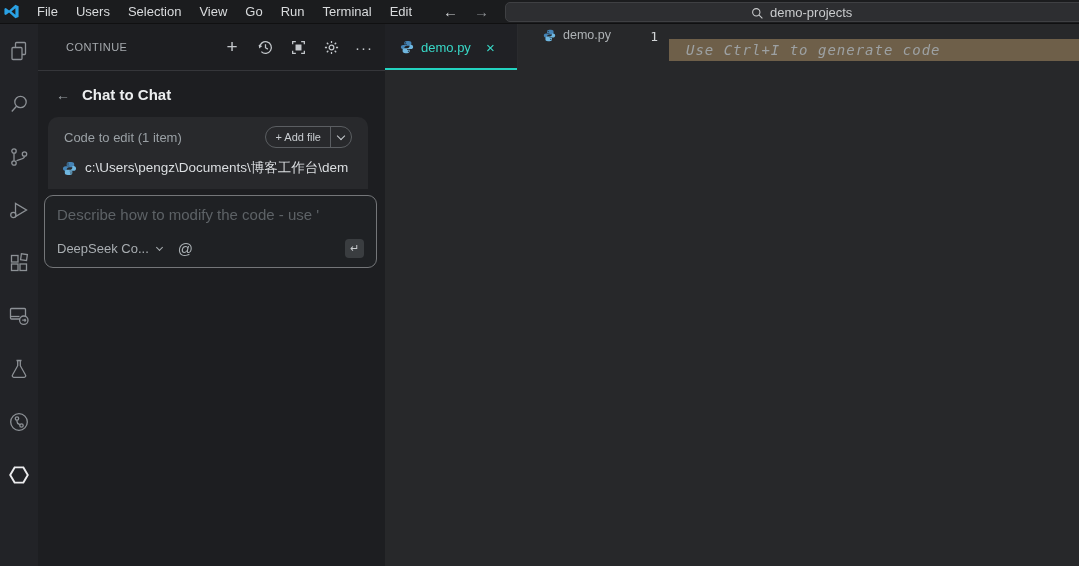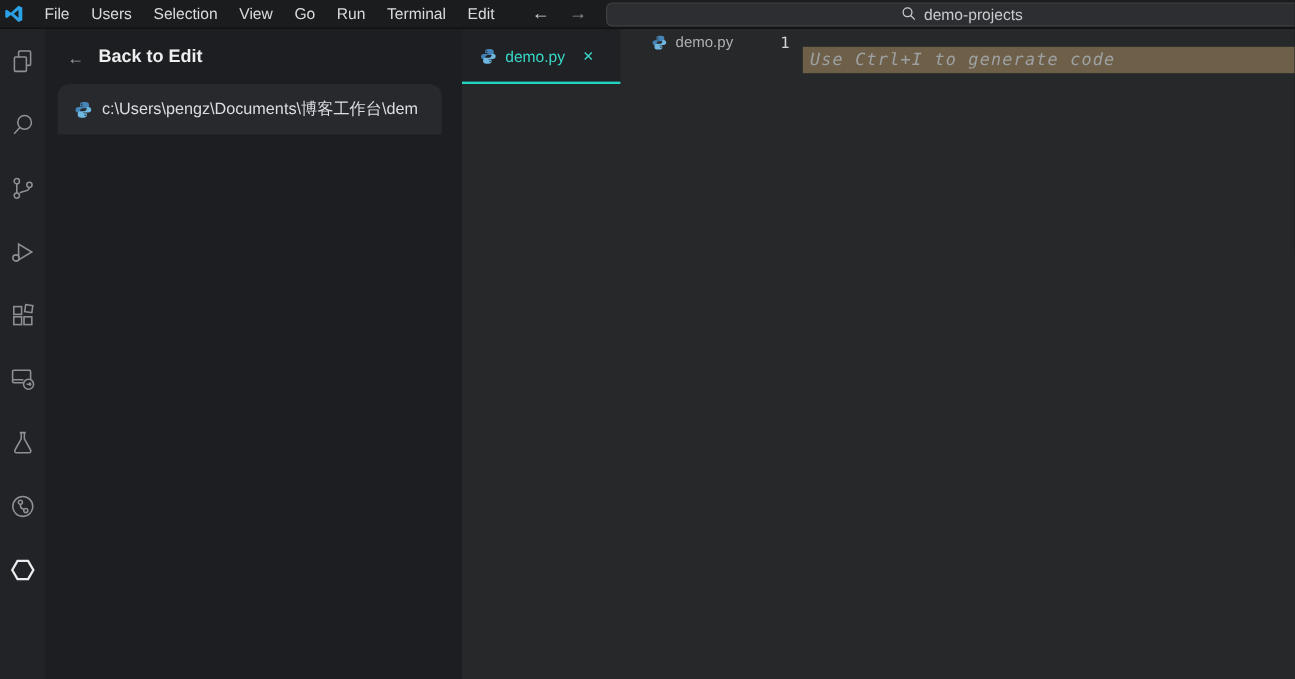--- a/index.html
+++ b/index.html
@@ -10,21 +10,21 @@
   .titlebar { height:24px; background:#1b1c1e; display:flex; align-items:center;
               position:relative; overflow:hidden; border-bottom:1px solid #101011; }
   .vscode-logo { width:17px; height:17px; margin:0 8px 0 3px; flex:0 0 auto; }
   .menu-item { padding:0 9px; font-size:13px; color:#d9dbdd; line-height:24px; cursor:default; }
   .nav-arrow { font-size:15px; color:#cfd1d3; padding:0 8px; }
   .nav-arrow.fwd { color:#8b8e92; }
   .nav-back-group { margin-left:14px; display:flex; }
   .search-box { position:absolute; left:505px; top:2px; height:20px; width:640px;
                 background:#2d2e31; border:1px solid #3f4043; border-radius:5px;
                 display:flex; align-items:center; color:#c9cbcd; font-size:13px; }
-  .search-inner { display:flex; align-items:flex-start; gap:6px; margin-left:245px; }
+  .search-inner { display:flex; align-items:flex-end; gap:6px; margin-left:245px; }
   .search-icon svg { display:block; }
 
   
   .main { display:flex; height:542px; }
 
   
   .activitybar { width:38px; background:#222327; display:flex; flex-direction:column;
                  align-items:center; padding-top:15px; gap:29px; flex:0 0 auto; }
   .ab-icon { width:24px; height:24px; display:flex; align-items:center; justify-content:center; }
   .ab-icon svg { stroke:#8d9196; fill:none; stroke-width:1.3; }
@@ -82,21 +82,21 @@
          position:relative; background:#202125; border-right:1px solid #2a2b2e; }
   .tab-underline { position:absolute; left:0; right:0; bottom:0; height:2px; background:#23d3c0; }
   .tab-label { font-size:13px; color:#38d8c7; }
   .tab-close { margin-left:8px; color:#38d8c7; font-size:15px; line-height:13px; }
   .breadcrumb { height:22px; display:flex; align-items:center; gap:7px; padding-left:25px;
                 font-size:12.5px; color:#aeb2b5; flex:0 0 auto; }
   .code-area { flex:1; font-family:"DejaVu Sans Mono","Liberation Mono",monospace; padding-top:1px; }
   .code-line { display:flex; height:22px; align-items:center; }
   .line-num { width:47px; text-align:right; font-size:13px; color:#d2d5d7; flex:0 0 auto; }
   .line-content { flex:1; margin-left:11px; height:22px; line-height:22px; background:#6e5f49;
-                  color:#9da1a3; font-style:italic; font-size:14px; padding-left:6px;
+                  color:#9da1a3; font-style:italic; font-size:14px; padding-left:17px;
                   letter-spacing:1px; white-space:nowrap; overflow:hidden;margin-top:28px; }
 </style>
 </head>
 <body>
 
 <div class="titlebar">
   <svg class="vscode-logo" viewBox="0 0 24 24">
     <path fill="#2aa2e5" d="M17.5 2.5L8.6 10.7 3.9 7.1 2 8v8l1.9.9 4.7-3.6 8.9 8.2 4.5-1.9v-15zM17.5 7.5v9l-5.6-4.5z"></path>
   </svg>
   <div class="menu-item">File</div>
@@ -183,38 +183,84 @@
         </svg>
     </div>
     <div class="ab-icon active">
       <svg width="24" height="24" viewBox="0 0 24 24">
           <path d="M3.2 12l4.4-7.6h8.8L20.8 12l-4.4 7.6H7.6z"></path>
         </svg>
     </div>
   </div>
 
   <div class="sidebar">
+    <div class="sidebar-header">
+      <span class="sidebar-title">CONTINUE</span>
+      <div class="header-actions">
+        <span class="h-icon plus-icon">+</span>
+        <span class="h-icon">
+          <svg width="17" height="17" viewBox="0 0 16 16">
+              <path d="M2.5 8a5.5 5.5 0 1 1 1.6 3.9 M2.7 8.6L2.3 6.4 4.4 7"></path>
+              <path d="M8 5v3.2l2.2 1.3"></path>
+            </svg>
+        </span>
+        <span class="h-icon">
+          <svg width="17" height="17" viewBox="0 0 16 16">
+              <path d="M2.5 5v-2.5h3 M13.5 5v-2.5h-3 M2.5 11v2.5h3 M13.5 11v2.5h-3"></path>
+              <rect x="5.2" y="5.2" width="5.6" height="5.6" fill="#c3c7cb" stroke="none"></rect>
+            </svg>
+        </span>
+        <span class="h-icon">
+          <svg width="17" height="17" viewBox="0 0 16 16">
+              <circle cx="8" cy="8" r="2.2"></circle>
+              <path d="M8 1.8v2 M8 12.2v2 M1.8 8h2 M12.2 8h2 M3.6 3.6l1.4 1.4 M11 11l1.4 1.4 M12.4 3.6L11 5 M5 11l-1.4 1.4"></path>
+            </svg>
+        </span>
+        <span class="h-icon ellipsis-icon">···</span>
+      </div>
+    </div>
 
     <div class="back-row">
       <span class="back-arrow">←</span>
-      <span class="back-label">Back to Edit</span>
+      <span class="back-label">Chat to Chat</span>
     </div>
 
     <div class="edit-card">
+      <div class="card-head">
+        <span class="card-label">Code to edit (1 item)</span>
+        <div class="addfile-btn">
+          <span class="addfile-main">+ Add file</span>
+          <span class="addfile-sep"></span>
+          <span class="addfile-chev">
+              <span class="chev"></span>
+            </span>
+        </div>
+      </div>
       <div class="file-row">
         <span class="py-icon">
           <svg width="15" height="15" viewBox="0 0 16 16">
             <path fill="#4584b6" d="M7.9 1C5.9 1 5 1.9 5 3.1V5h3v.6H3.6C2.1 5.6 1 6.6 1 8.1s1.1 2.5 2.6 2.5H5V9.2C5 7.8 6.2 6.7 7.6 6.7H11c1.1 0 2-.9 2-2V3.1C13 1.9 11.9 1 9.9 1H7.9zM6.4 2.5a.7.7 0 110 1.4.7.7 0 010-1.4z"></path>
             <path fill="#6fb7e0" d="M8.1 15c2 0 2.9-.9 2.9-2.1V11H8v-.6h4.4c1.5 0 2.6-1 2.6-2.5S13.9 5.4 12.4 5.4H11v1.4c0 1.4-1.2 2.5-2.6 2.5H5c-1.1 0-2 .9-2 2v1.6C3 14.1 4.1 15 6.1 15h2zm1.5-1.5a.7.7 0 110-1.4.7.7 0 010 1.4z"></path>
           </svg>
         </span>
         <span>c:\Users\pengz\Documents\博客工作台\dem</span>
       </div>
     </div>
 
+    <div class="input-box">
+      <input class="prompt-input" type="text" placeholder="Describe how to modify the code - use '" style="">
+      <div class="input-bottom">
+        <div class="model-select">
+          <span>DeepSeek Co...</span>
+          <span class="model-chev"></span>
+        </div>
+        <span class="at-icon">@</span>
+        <span class="enter-badge">↵</span>
+      </div>
+    </div>
   </div>
 
   <div class="editor">
     <div class="tabbar">
       <div class="tab">
         <span class="py-icon">
           <svg width="14" height="14" viewBox="0 0 16 16">
             <path fill="#4584b6" d="M7.9 1C5.9 1 5 1.9 5 3.1V5h3v.6H3.6C2.1 5.6 1 6.6 1 8.1s1.1 2.5 2.6 2.5H5V9.2C5 7.8 6.2 6.7 7.6 6.7H11c1.1 0 2-.9 2-2V3.1C13 1.9 11.9 1 9.9 1H7.9zM6.4 2.5a.7.7 0 110 1.4.7.7 0 010-1.4z"></path>
             <path fill="#6fb7e0" d="M8.1 15c2 0 2.9-.9 2.9-2.1V11H8v-.6h4.4c1.5 0 2.6-1 2.6-2.5S13.9 5.4 12.4 5.4H11v1.4c0 1.4-1.2 2.5-2.6 2.5H5c-1.1 0-2 .9-2 2v1.6C3 14.1 4.1 15 6.1 15h2zm1.5-1.5a.7.7 0 110-1.4.7.7 0 010 1.4z"></path>
           </svg>

